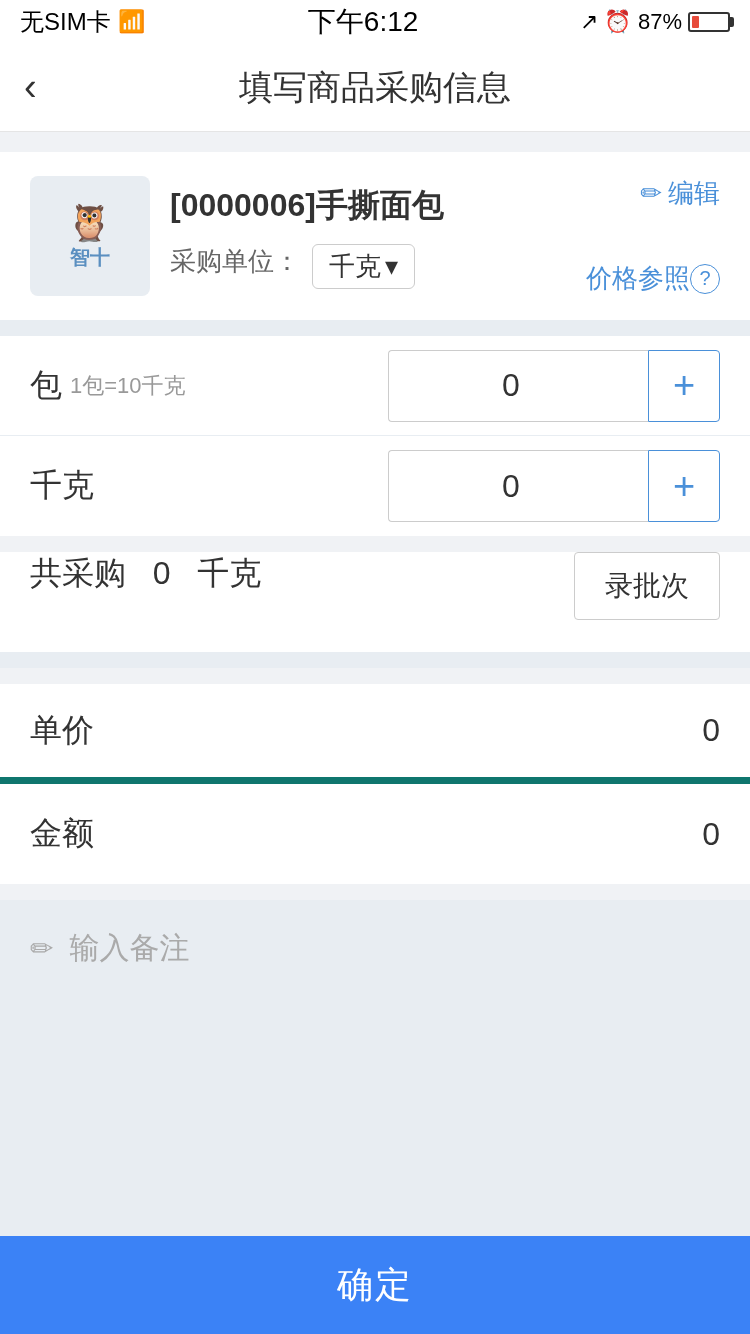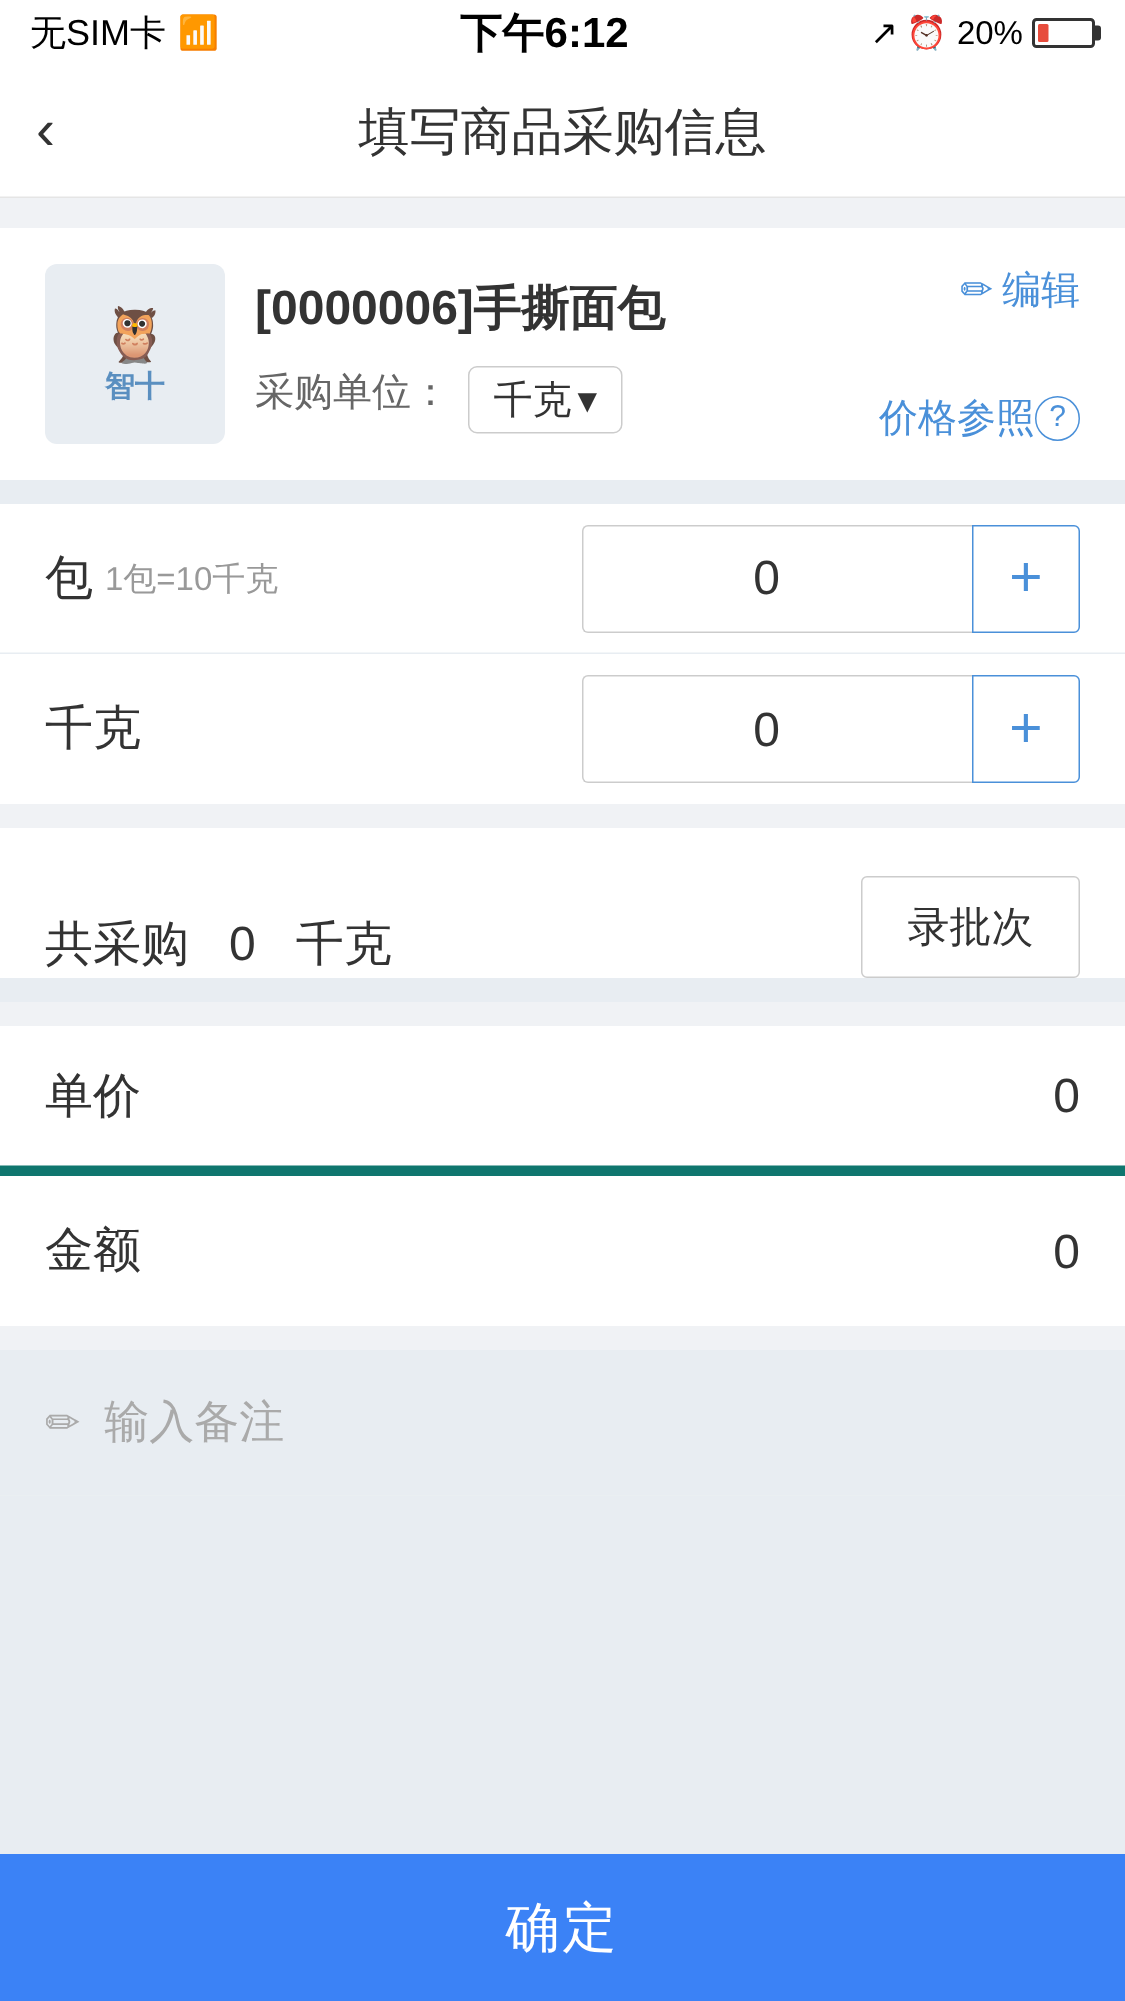--- a/index.html
+++ b/index.html
@@ -18,21 +18,21 @@
       height: 44px;
       background: #fff;
       display: flex;
       align-items: center;
       justify-content: space-between;
       padding: 0 20px;
       font-size: 24px;
       color: #000;
     }
     .status-bar-left { display: flex; align-items: center; gap: 8px; }
-    .status-bar-center { font-size: 28px; font-weight: 700; }
+    .status-bar-center { font-size: 28px; font-weight: 400; }
     .status-bar-right { display: flex; align-items: center; gap: 6px; font-size: 22px; }
     .battery-icon {
       width: 42px;
       height: 20px;
       border: 2px solid #333;
       border-radius: 3px;
       position: relative;
       display: inline-flex;
       align-items: center;
       padding: 2px;
@@ -213,21 +213,21 @@
       cursor: pointer;
     }
 
     
     .summary-section {
       background: #fff;
       margin-top: 16px;
     }
     .summary-row {
       display: flex;
-      align-items: flex-end;
+      align-items: flex-start;
       padding: 0 30px;
       height: 100px;
     }
     .summary-label {
       font-size: 32px;
       color: #333;
     }
     .summary-spacer { flex: 1; }
     .record-batch-btn {
       border: 1px solid #ccc;
@@ -320,21 +320,21 @@
 
   <div class="status-bar">
     <div class="status-bar-left">
       <span>无SIM卡</span>
       <span class="wifi-icon">📶</span>
     </div>
     <div class="status-bar-center">下午6:12</div>
     <div class="status-bar-right">
       <span>↗</span>
       <span>⏰</span>
-      <span>20%</span>
+      <span>87%</span>
       <div class="battery-icon">
         <div class="battery-fill"></div>
       </div>
     </div>
   </div>
 
   <div class="nav-bar">
     <span class="nav-back">‹</span>
     <span class="nav-title">填写商品采购信息</span>
   </div>

